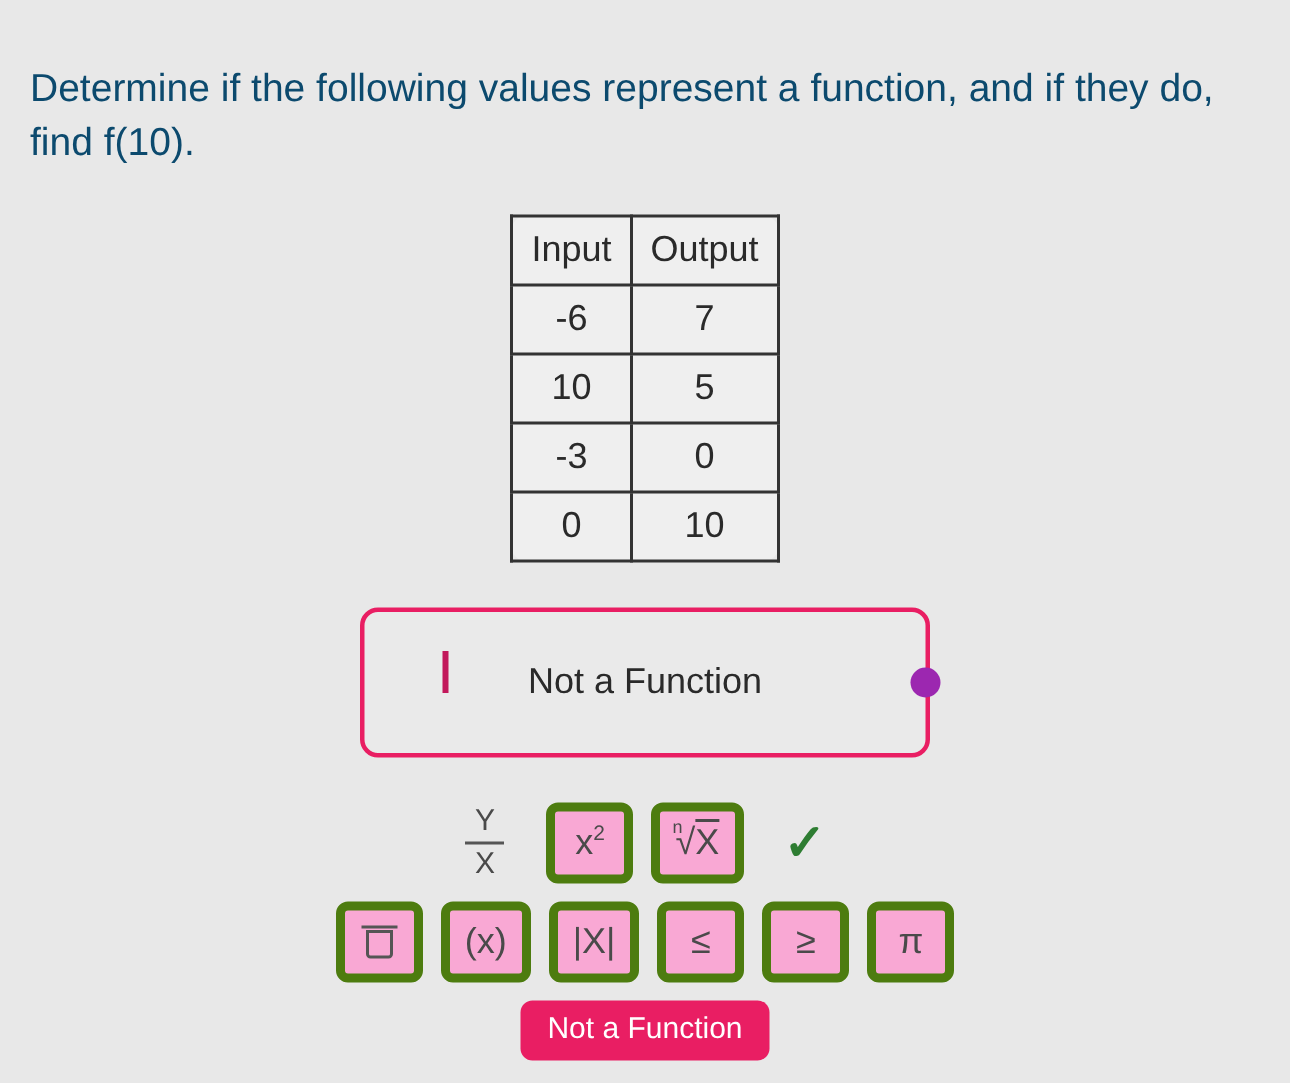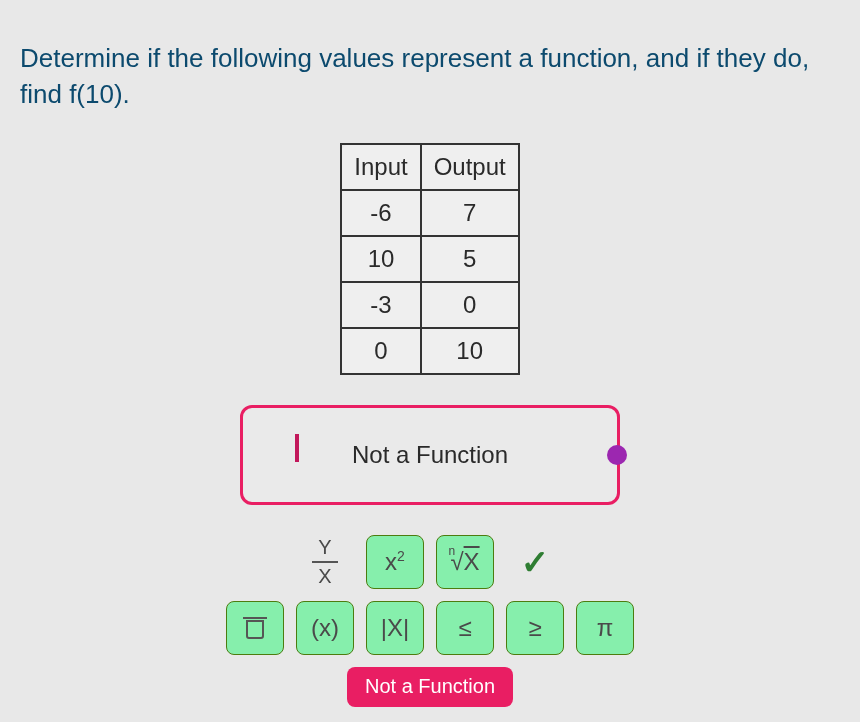--- a/index.html
+++ b/index.html
@@ -78,22 +78,22 @@
     }
     .kp-row {
       display: flex;
       gap: 12px;
       align-items: center;
       justify-content: center;
     }
     .kp-key {
       min-width: 58px;
       height: 54px;
-      background: #86efac;
-      border: 1px solid #4d7c0f;
+      background: #f9a8d4;
+      border: 6px solid #4d7c0f;
       border-radius: 8px;
       display: flex;
       align-items: center;
       justify-content: center;
       font-size: 24px;
       color: #4a4a4a;
       cursor: pointer;
       padding: 0 10px;
       position: relative;
     }

